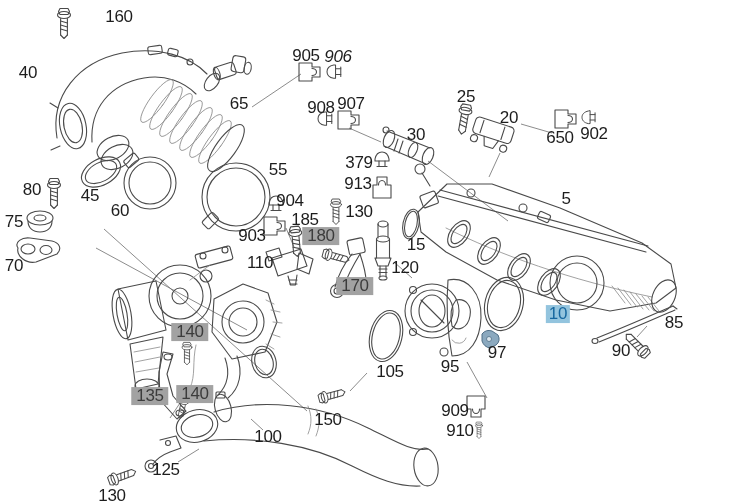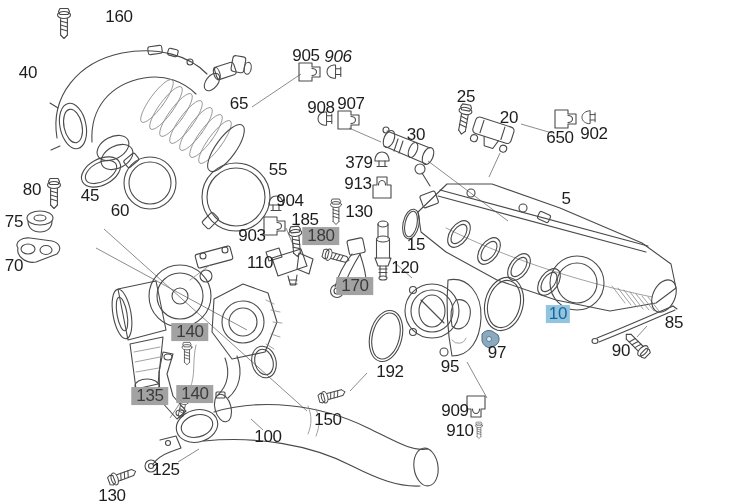--- a/index.html
+++ b/index.html
@@ -405,21 +405,21 @@
       <div class="lbl" style="left: 90px; top: 196px;">45</div>
       <div class="lbl" style="left: 120px; top: 211px;">60</div>
       <div class="lbl" style="left: 14px; top: 222px;">75</div>
       <div class="lbl" style="left: 14px; top: 266px;">70</div>
       <div class="lbl gray" style="left: 190px; top: 332px;">140</div>
       <div class="lbl blue" style="left: 558px; top: 314px;">10</div>
       <div class="lbl" style="left: 497px; top: 353px;">97</div>
       <div class="lbl" style="left: 674px; top: 323px;">85</div>
       <div class="lbl" style="left: 621px; top: 351px;">90</div>
       <div class="lbl" style="left: 450px; top: 367px;">95</div>
-      <div class="lbl" style="left: 390px; top: 372px;">192</div>
+      <div class="lbl" style="left: 390px; top: 372px;">105</div>
       <div class="lbl gray" style="left: 150px; top: 396px;">135</div>
       <div class="lbl gray" style="left: 195px; top: 394px;">140</div>
       <div class="lbl" style="left: 268px; top: 437px;">100</div>
       <div class="lbl" style="left: 328px; top: 420px;">150</div>
       <div class="lbl" style="left: 455px; top: 411px;">909</div>
       <div class="lbl" style="left: 460px; top: 431px;">910</div>
       <div class="lbl" style="left: 166px; top: 470px;">125</div>
       <div class="lbl" style="left: 112px; top: 496px;">130</div>
     </div>
 

